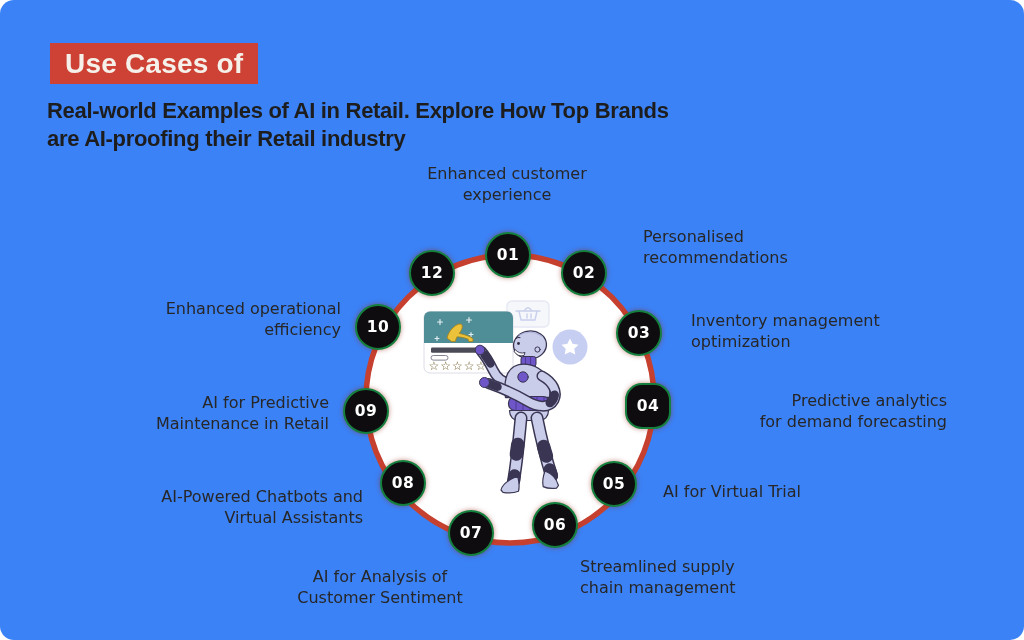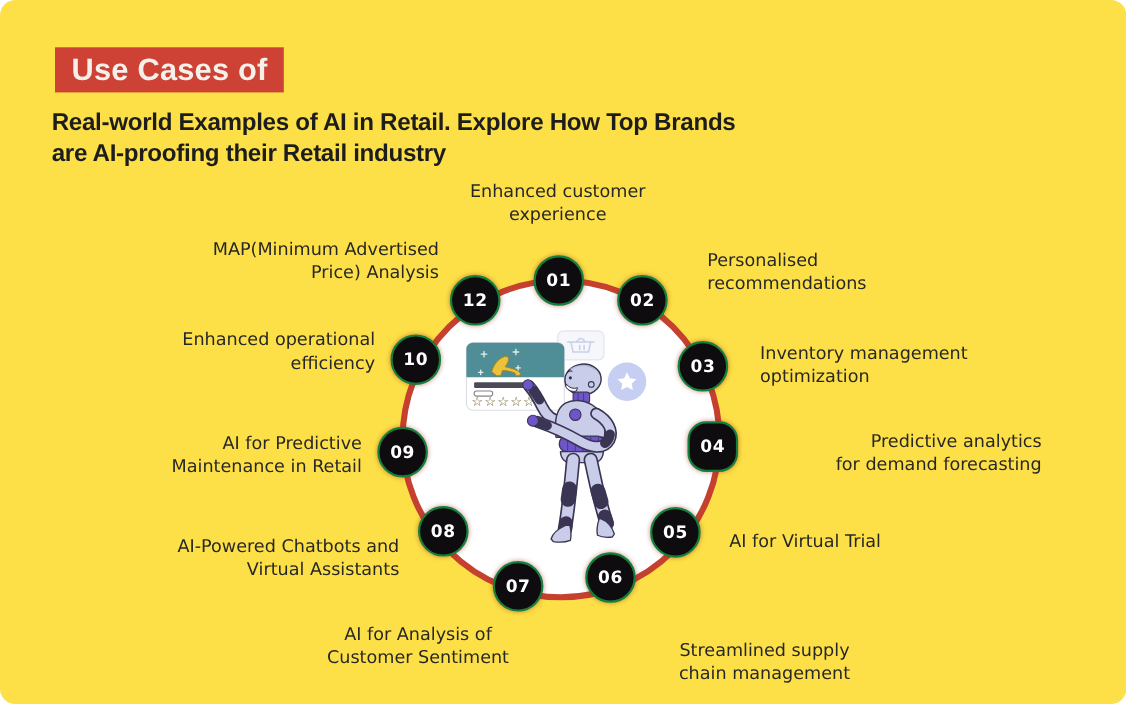--- a/index.html
+++ b/index.html
@@ -1,17 +1,17 @@
 <!DOCTYPE html>
 <html><head>
 <meta charset="utf-8">
 <style>
   html,body{margin:0;padding:0;background:#ffffff;}
   .slide{
-    position:relative;width:1024px;height:640px;background:#fde047;
+    position:relative;width:1024px;height:640px;background:#3b82f6;
     border-radius:14px;overflow:hidden;
     font-family:"DejaVu Sans",sans-serif;
   }
   .badge{
     position:absolute;left:50px;top:43px;height:41px;line-height:41px;
     padding:0 15px;background:#cd4234;color:#f5f1ea;
     font:700 28px/41px "Liberation Sans",sans-serif;letter-spacing:.2px;
   }
   .heading{
     position:absolute;left:47px;top:97px;width:700px;
@@ -118,31 +118,29 @@
 recommendations</div>
       <div class="node" style="left: 616px; top: 310px;">03</div>
       <div class="node-label" style="left: 691px; top: 310px; width: 250px; text-align: left;">Inventory management
 optimization</div>
       <div class="node" style="left: 625px; top: 383px; border-radius: 17px;">04</div>
       <div class="node-label" style="left: 697px; top: 390px; width: 250px; text-align: right;">Predictive analytics
 for demand forecasting</div>
       <div class="node" style="left: 591px; top: 461px;">05</div>
       <div class="node-label" style="left: 663px; top: 481px; width: 220px; text-align: left;">AI for Virtual Trial</div>
       <div class="node" style="left: 532px; top: 502px;">06</div>
-      <div class="node-label" style="left: 580px; top: 580px; width: 230px; text-align: center;">Streamlined supply
+      <div class="node-label" style="left: 580px; top: 556px; width: 230px; text-align: left;">Streamlined supply
 chain management</div>
       <div class="node" style="left: 448px; top: 510px;">07</div>
       <div class="node-label" style="left: 230px; top: 566px; width: 300px; text-align: center;">AI for Analysis of
 Customer Sentiment</div>
       <div class="node" style="left: 380px; top: 460px;">08</div>
       <div class="node-label" style="left: 113px; top: 486px; width: 250px; text-align: right;">AI-Powered Chatbots and
 Virtual Assistants</div>
       <div class="node" style="left: 343px; top: 388px;">09</div>
       <div class="node-label" style="left: 79px; top: 392px; width: 250px; text-align: right;">AI for Predictive
 Maintenance in Retail</div>
       <div class="node" style="left: 355px; top: 304px;">10</div>
       <div class="node-label" style="left: 91px; top: 298px; width: 250px; text-align: right;">Enhanced operational
 efficiency</div>
       <div class="node" style="left: 409px; top: 250px;">12</div>
-      <div class="node-label" style="left: 149px; top: 216px; width: 250px; text-align: right;">MAP(Minimum Advertised
-Price) Analysis</div>
     </div>
 </div>
 
 </body></html>

